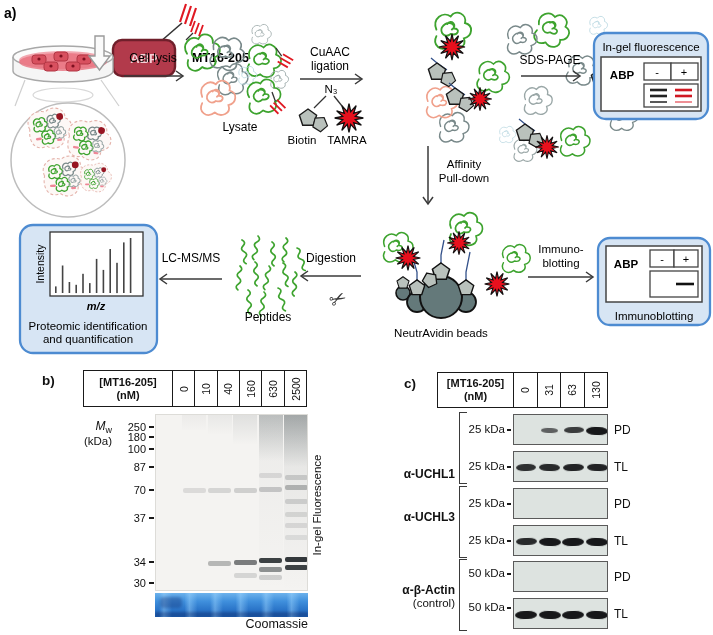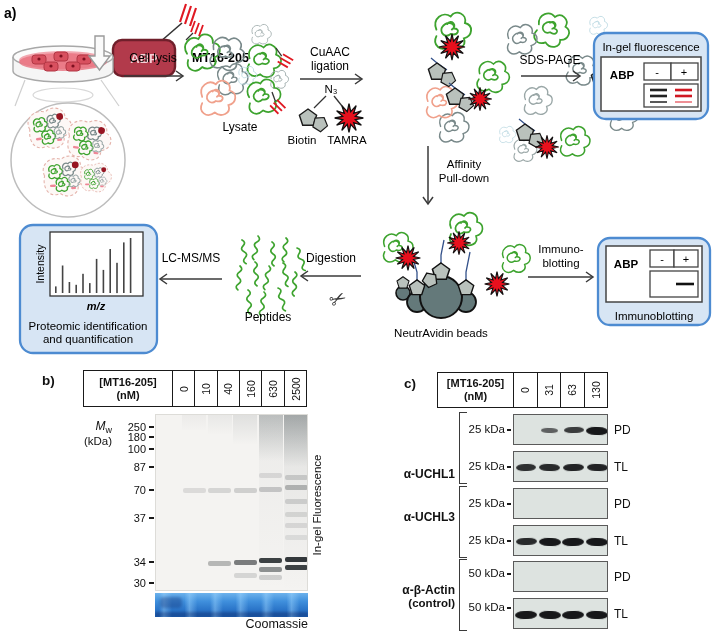--- a/index.html
+++ b/index.html
@@ -30,21 +30,21 @@
   .coo-bottom{position:absolute;left:0;bottom:0;width:100%;height:5px;background:rgba(10,30,90,0.30);filter:blur(1px);}
   .side-rot{position:absolute;transform:translate(-50%,-50%) rotate(-90deg);white-space:nowrap;font-size:11.5px;}
   
   .blot{position:absolute;left:513px;width:95px;height:31px;background:#dde3e0;
         border:1.2px solid #5a5a5a;box-sizing:border-box;overflow:hidden;}
   .blot-band{position:absolute;background:#17181a;border-radius:45%/60%;filter:blur(0.7px);}
   .kda{position:absolute;width:58px;text-align:right;font-size:11.5px;}
   .tag{position:absolute;left:614px;font-size:12px;}
   .bracket{position:absolute;left:459px;width:8px;border:1.5px solid #3a3a3a;border-right:none;box-sizing:border-box;}
   .ab{position:absolute;width:76px;text-align:right;font-size:12px;font-weight:bold;}
-  .ab-note{position:absolute;width:76px;text-align:right;font-size:11.5px;font-weight:bold;}
+  .ab-note{position:absolute;width:76px;text-align:right;font-size:11.5px;font-weight:normal;}
   .panel-lab{position:absolute;font-size:13.5px;font-weight:bold;}
   svg text{font-family:"Liberation Sans","DejaVu Sans",sans-serif;}
 </style>
 </head>
 <body>
 
 <div class="fig">
 
   <svg class="abs" style="left:0;top:0" width="713" height="368" viewBox="0 0 713 368">
     <defs>

